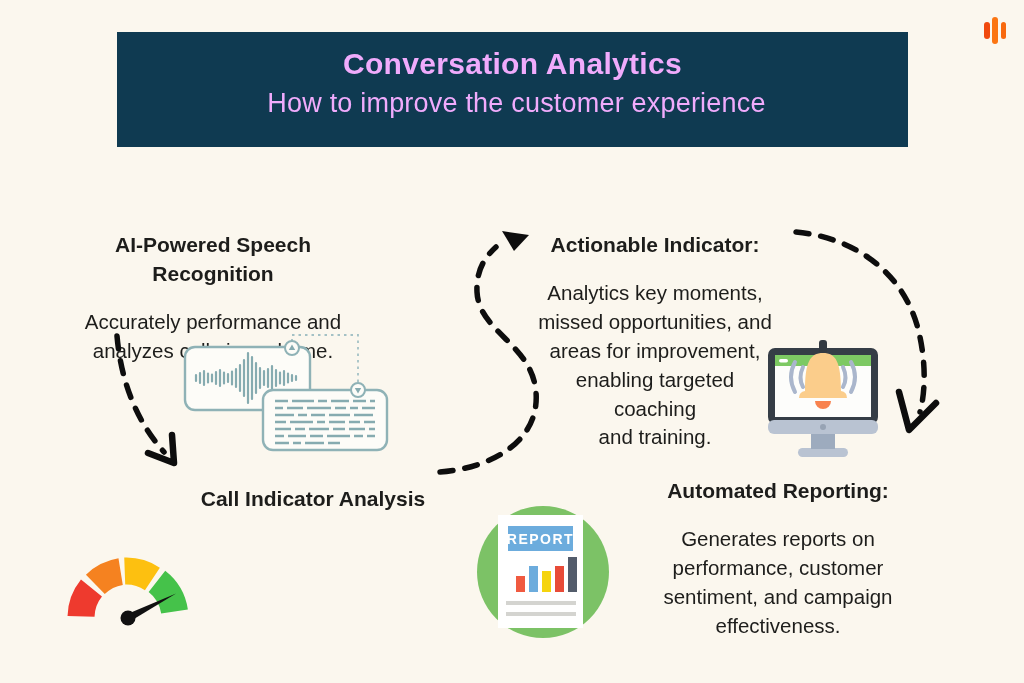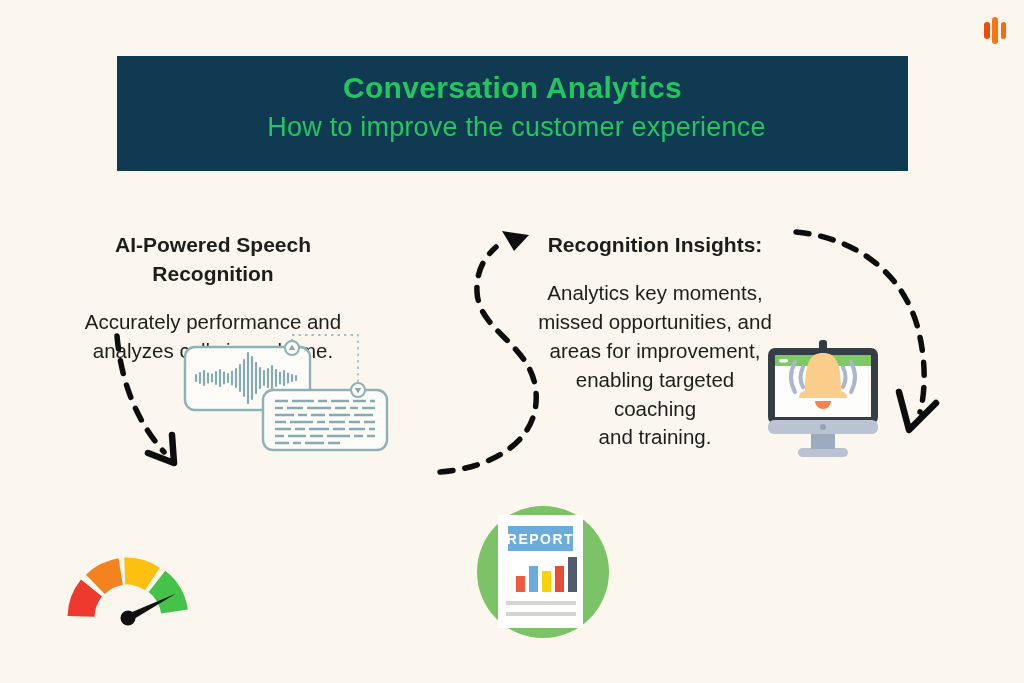--- a/index.html
+++ b/index.html
@@ -3,22 +3,22 @@
 <meta charset="utf-8">
 <style>
   html,body{margin:0;padding:0;}
   .canvas{
     position:relative;width:1024px;height:683px;overflow:hidden;
     background:#fbf7ee;
     font-family:"Liberation Sans", sans-serif;
     color:#1d1d1b;
   }
   .header{
-    position:absolute;left:117px;top:56px;width:791px;height:115px;
-    background:#0f3a51;color:#22c55e;text-align:center;
+    position:absolute;left:117px;top:32px;width:791px;height:115px;
+    background:#0f3a51;color:#f0abfc;text-align:center;
   }
   .header-title{font-size:30px;font-weight:700;margin-top:15px;letter-spacing:.3px;}
   .header-sub{font-size:27px;font-weight:400;margin-top:7px;letter-spacing:.2px;padding-left:8px;}
   .logo{position:absolute;left:984px;top:15px;height:30px;display:flex;align-items:center;gap:2.5px;}
   .logo span{display:block;border-radius:3px;}
   .logo .b1{width:5.5px;height:17px;background:#f0490e;}
   .logo .b2{width:6px;height:27px;background:#fb7512;}
   .logo .b3{width:5.5px;height:17px;background:#f8690f;}
   .tblock{
     position:absolute;transform:translateX(-50%);
@@ -46,32 +46,40 @@
   </div>
 
   <div class="tblock" style="left:213px;top:213px;width:400px;">
     <div class="tb-title">AI-Powered Speech
 Recognition</div>
     <div class="tb-body">Accurately performance and
 analyzes calls in real-time.</div>
   </div>
 
   <div class="tblock" style="left:655px;top:213px;width:400px;">
-    <div class="tb-title">Recognition Insights:</div>
+    <div class="tb-title">Actionable Indicator:</div>
     <div class="tb-body">Analytics key moments,
 missed opportunities, and
 areas for improvement,
 enabling targeted
 coaching
 and training.</div>
   </div>
 
   <div class="tblock" style="left:313px;top:467px;width:360px;">
+    <div class="tb-title">Call Indicator Analysis</div>
   </div>
 
+  <div class="tblock" style="left:778px;top:459px;width:360px;">
+    <div class="tb-title">Automated Reporting:</div>
+    <div class="tb-body">Generates reports on
+performance, customer
+sentiment, and campaign
+effectiveness.</div>
+  </div>
 
   <svg class="abs" style="left:178px;top:328px;" width="215" height="130" viewBox="0 0 215 130">
     <path d="M114 20 V7 H180 V62" fill="none" stroke="#a4c1c5" stroke-width="1.8" stroke-dasharray="2.5 4"></path>
     <rect x="7" y="19" width="125" height="63" rx="10" fill="#fdfcf8" stroke="#8fb2b6" stroke-width="2.4"></rect>
     <path d="M18 47v6 M22 45v10 M26 43v14 M30 45.5v9 M34 46.5v7 M38 44v12 M42 42v16 M46 44.5v11 M50 46v8 M54 43.5v13 M58 41v18 M62 37v26 M66 32v36 M70 25v50 M74 29v42 M78 35v30 M82 40v20 M86 43v14 M90 41v18 M94 38v24 M98 42v16 M102 44.5v11 M106 43v14 M110 45.5v9 M114 47v6 M118 48v4" fill="none" stroke="#86abb0" stroke-width="2.2" stroke-linecap="round"></path>
     <circle cx="114" cy="20" r="7" fill="#fdfcf8" stroke="#8fb2b6" stroke-width="2"></circle>
     <path d="M114 16.5 L110.8 22 L117.2 22 Z" fill="#86abb0"></path>
     <rect x="85" y="62" width="124" height="60" rx="10" fill="#fdfcf8" stroke="#8fb2b6" stroke-width="2.4"></rect>
     <g stroke="#86abb0" stroke-width="2.6">
       <path d="M97 73 H197" stroke-dasharray="13 4 22 4 9 4 18 4"></path>

